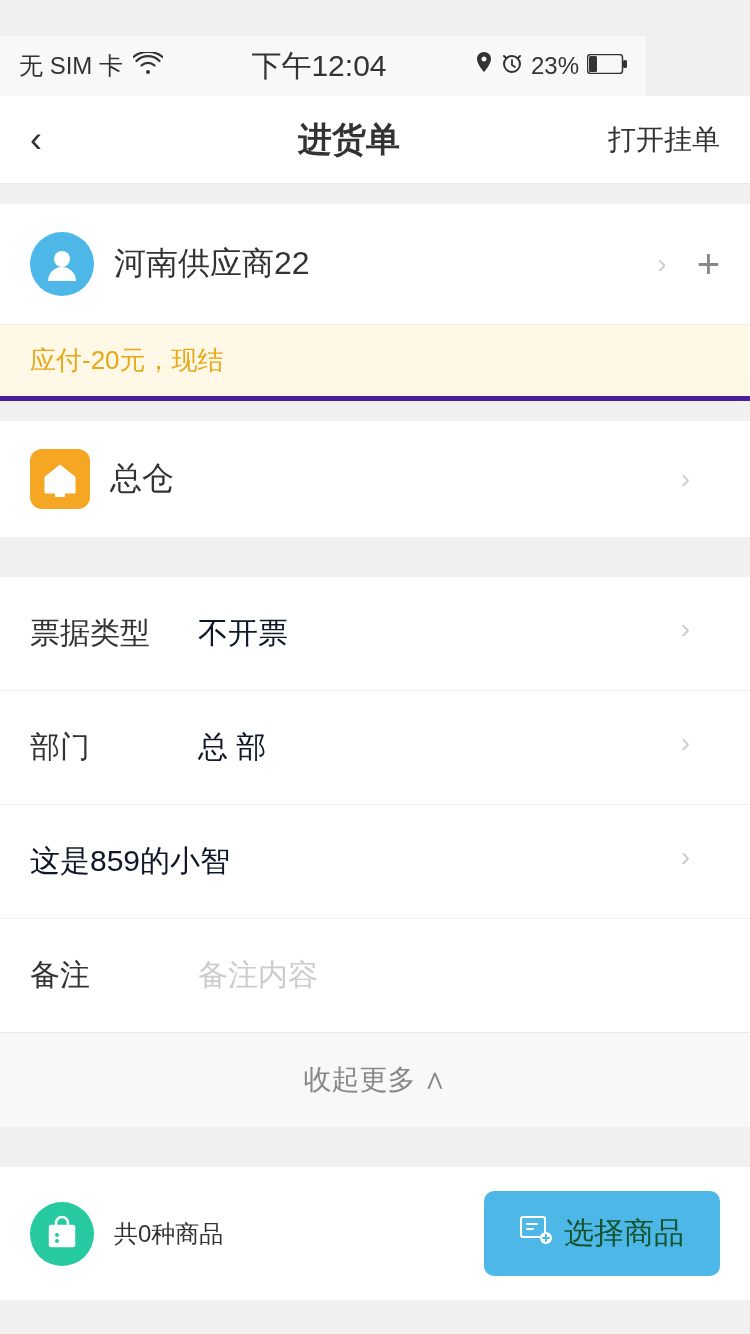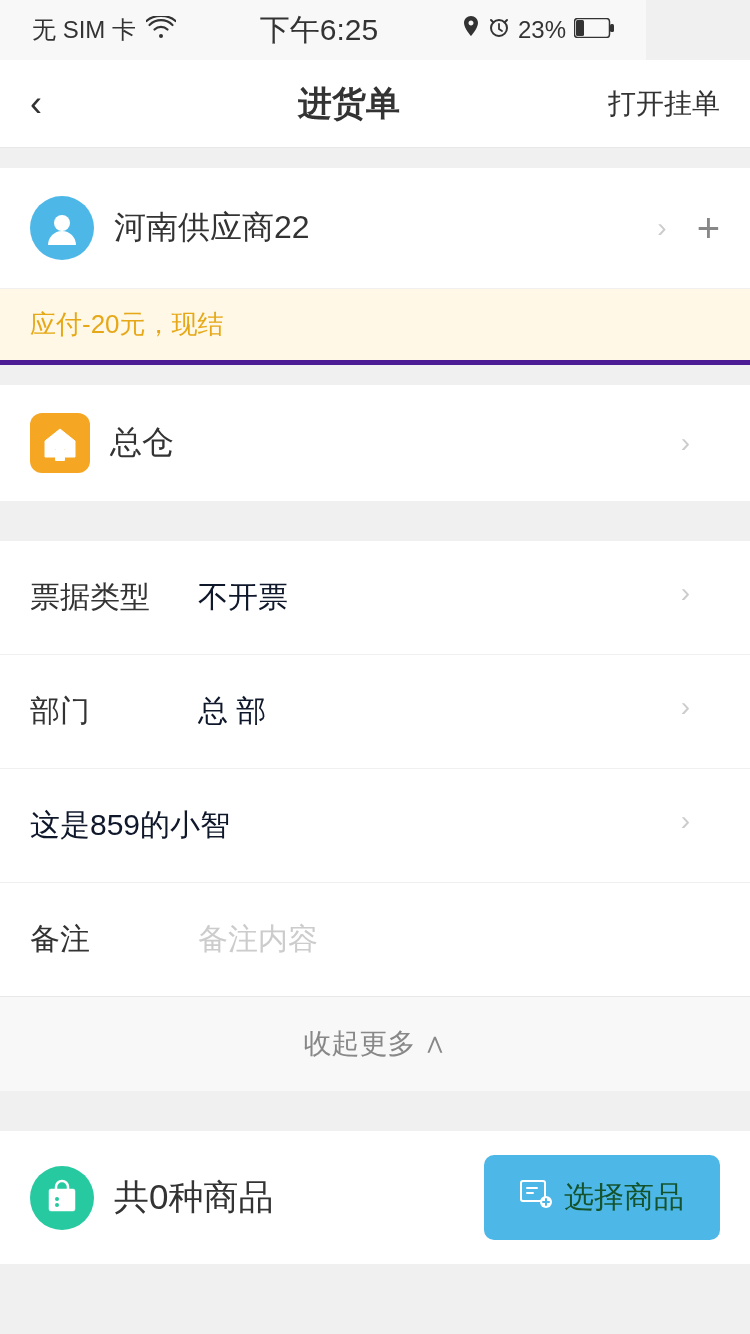--- a/index.html
+++ b/index.html
@@ -14,23 +14,24 @@
     }
 
     
     .status-bar {
       width: 646px;
       height: 60px;
       background: #f8f8f8;
       display: flex;
       align-items: center;
       justify-content: space-between;
-      padding: 0 32px;
+      padding: 0 19px;
       font-size: 24px;
       color: #333;
+      margin-top: 36px;
     }
     .status-left {
       display: flex;
       align-items: center;
       gap: 10px;
       font-size: 24px;
     }
     .status-center {
       font-size: 30px;
       font-weight: 500;
@@ -207,21 +208,21 @@
       border-radius: 50%;
       background: #26c9a0;
       display: flex;
       align-items: center;
       justify-content: center;
       margin-right: 20px;
       flex-shrink: 0;
     }
     .product-count {
       flex: 1;
-      font-size: 35px;
+      font-size: 24px;
       color: #333;
     }
     .select-product-btn {
       background: #4db8e8;
       color: #14532d;
       font-size: 30px;
       padding: 22px 36px;
       border-radius: 10px;
       cursor: pointer;
       display: flex;
@@ -237,21 +238,21 @@
     <span>无 SIM 卡</span>
     <span>
       <svg width="30" height="22" viewBox="0 0 30 22" fill="none">
         <path d="M15 18a2 2 0 110 4 2 2 0 010-4z" fill="#333"></path>
         <path d="M8.5 13.5C10.3 11.7 12.5 10.8 15 10.8s4.7.9 6.5 2.7" stroke="#333" stroke-width="2.2" fill="none" stroke-linecap="round"></path>
         <path d="M3.5 9C6.6 6 10.6 4.2 15 4.2s8.4 1.8 11.5 4.8" stroke="#333" stroke-width="2.2" fill="none" stroke-linecap="round"></path>
         <path d="M0.5 5C4.5 1.3 9.5 0 15 0s10.5 1.3 14.5 5" stroke="#333" stroke-width="2.2" fill="none" stroke-linecap="round"></path>
       </svg>
     </span>
   </div>
-  <div class="status-center">下午6:25</div>
+  <div class="status-center">下午12:04</div>
   <div class="status-right">
     <span>
       <svg width="18" height="22" viewBox="0 0 18 22" fill="#333">
         <path d="M9 0C5.1 0 2 3.1 2 7c0 5.2 7 13 7 13s7-7.8 7-13c0-3.9-3.1-7-7-7zm0 9.5C7.6 9.5 6.5 8.4 6.5 7S7.6 4.5 9 4.5 11.5 5.6 11.5 7 10.4 9.5 9 9.5z"></path>
       </svg>
     </span>
     <span>
       <svg width="22" height="22" viewBox="0 0 22 22" fill="#333">
         <circle cx="11" cy="12" r="8" stroke="#333" stroke-width="2" fill="none"></circle>
         <path d="M11 8v5l3 2" stroke="#333" stroke-width="1.8" fill="none" stroke-linecap="round"></path>

